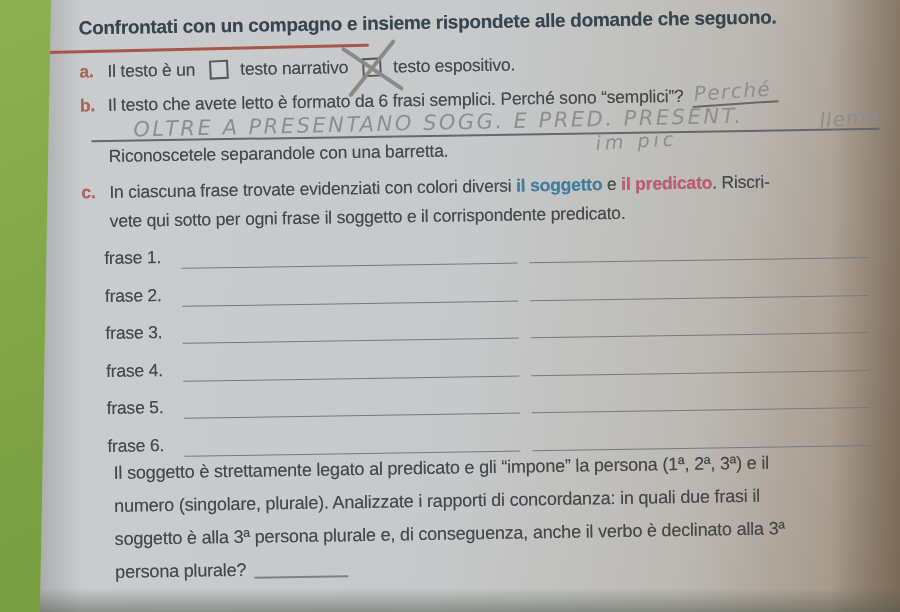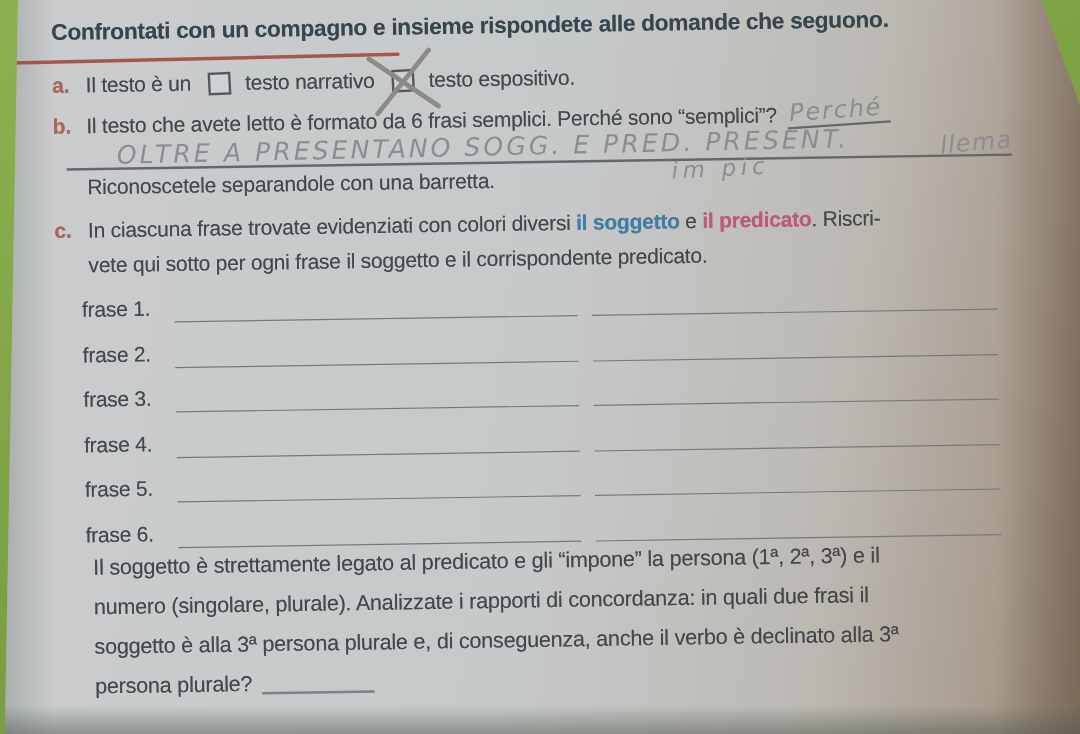--- a/index.html
+++ b/index.html
@@ -5,21 +5,21 @@
   html,body { margin:0; padding:0; }
   body { width:900px; height:612px; overflow:hidden;
          font-family:"Liberation Sans", sans-serif; }
 
   #photo { position:relative; width:900px; height:612px;
            background:linear-gradient(155deg,#8db150 0%,#7da244 45%,#6f963a 100%); }
 
   
   .page { position:absolute; inset:0;
           clip-path:polygon(15px 0, 868px 0, 900px 88px, 900px 612px, 4px 612px);
-          background:linear-gradient(97deg,#caccce 0%,#c6c9ca 50%,#bcb9b3 76%,#a89b8d 92%,#8f8070 100%); }
+          background:linear-gradient(97deg,#caccce 0%,#c6c9ca 50%,#bcb9b3 76%,#a89b8d 92%,#8f8070 100%);margin-left:36px; }
   .page-left-shade { position:absolute; left:0; top:0; bottom:0; width:46px;
           background:linear-gradient(to right, rgba(90,95,92,0.30), rgba(90,95,92,0)); }
   .page-right-shade { position:absolute; right:0; top:0; bottom:0; width:70px;
           background:linear-gradient(to right, rgba(104,84,64,0), rgba(96,77,58,0.45)); }
   .page-bottom-shade { position:absolute; left:0; right:0; bottom:0; height:24px;
           background:linear-gradient(to bottom, rgba(84,94,82,0), rgba(78,88,76,0.50)); }
 
   
   .content { position:absolute; left:0; top:0; width:900px; height:612px;
              transform:rotate(-0.9deg); transform-origin:70px 300px;

